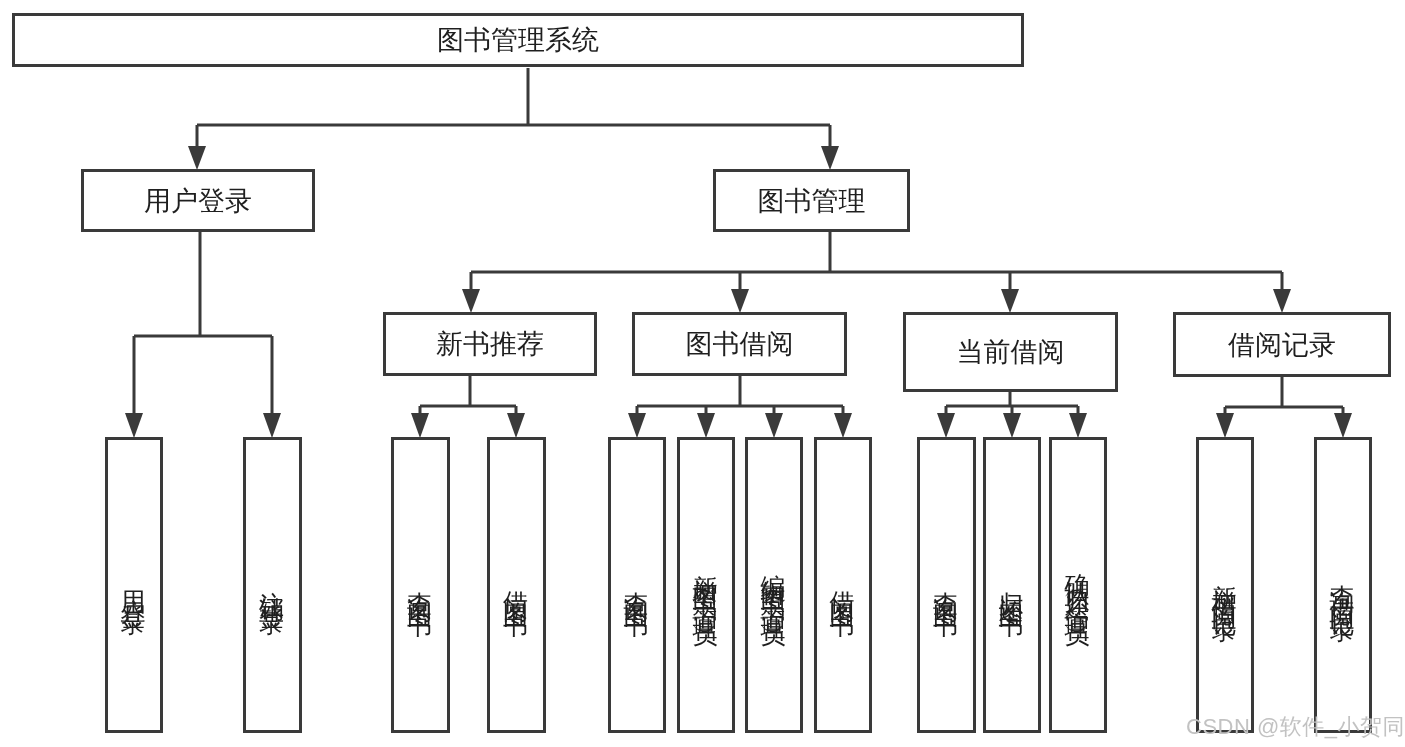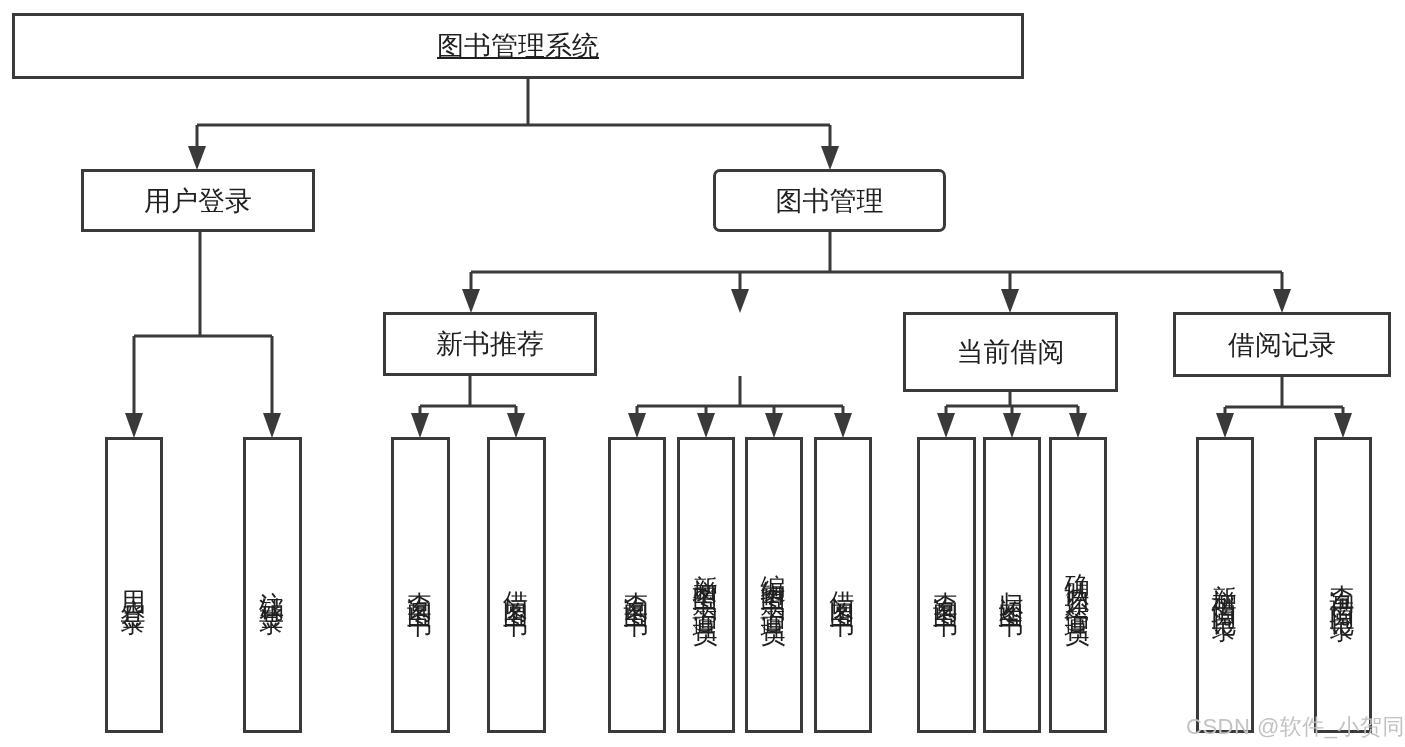--- a/index.html
+++ b/index.html
@@ -68,33 +68,36 @@
       <polygon points="1003,413 1021,413 1012,438"></polygon>
       <polygon points="1069,413 1087,413 1078,438"></polygon>
     </g>
     <g>
       <path d="M1282 377 V407 M1225 407 H1343 M1225 407 V415 M1343 407 V415"></path>
       <polygon points="1216,413 1234,413 1225,438"></polygon>
       <polygon points="1334,413 1352,413 1343,438"></polygon>
     </g>
   </svg>
 
-  <div class="node hnode" style="left:12px;top:13px;width:1012px;height:66px;text-decoration:underline;">
+  <div class="node hnode" style="left:12px;top:13px;width:1012px;height:54px;">
     <span>图书管理系统</span>
   </div>
 
   <div class="node hnode" style="left:81px;top:169px;width:234px;height:63px;">
     <span>用户登录</span>
   </div>
-  <div class="node hnode" style="left:713px;top:169px;width:233px;height:63px;border-radius:7px;">
+  <div class="node hnode" style="left:713px;top:169px;width:197px;height:63px;">
     <span>图书管理</span>
   </div>
 
   <div class="node hnode" style="left:383px;top:312px;width:214px;height:64px;">
     <span>新书推荐</span>
+  </div>
+  <div class="node hnode" style="left:632px;top:312px;width:215px;height:64px;">
+    <span>图书借阅</span>
   </div>
   <div class="node hnode" style="left:903px;top:312px;width:215px;height:80px;">
     <span>当前借阅</span>
   </div>
   <div class="node hnode" style="left:1173px;top:312px;width:218px;height:65px;">
     <span>借阅记录</span>
   </div>
 
   <div class="node leaf" style="left:105px;top:437px;width:58px;height:296px;">
     <span>用户登录</span>

